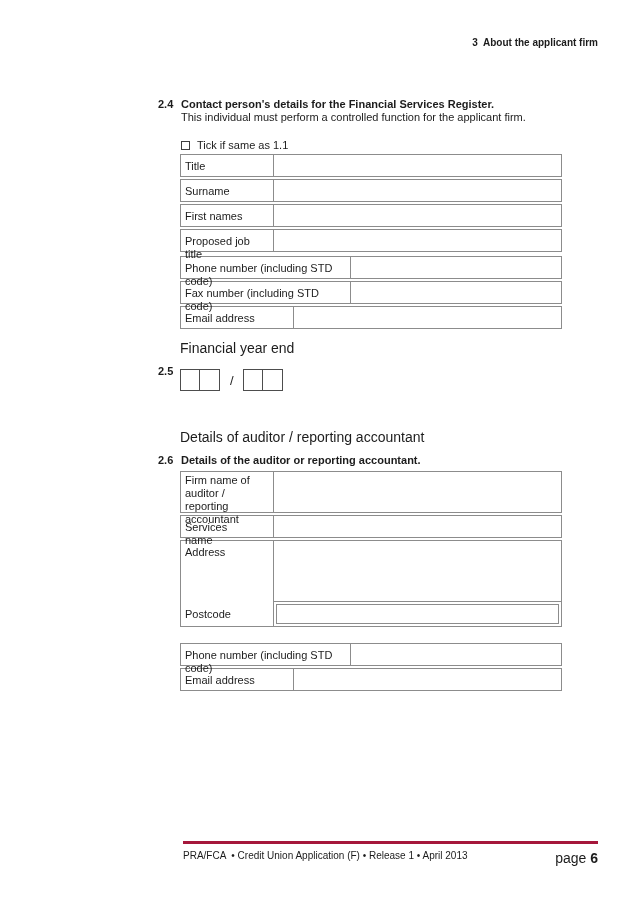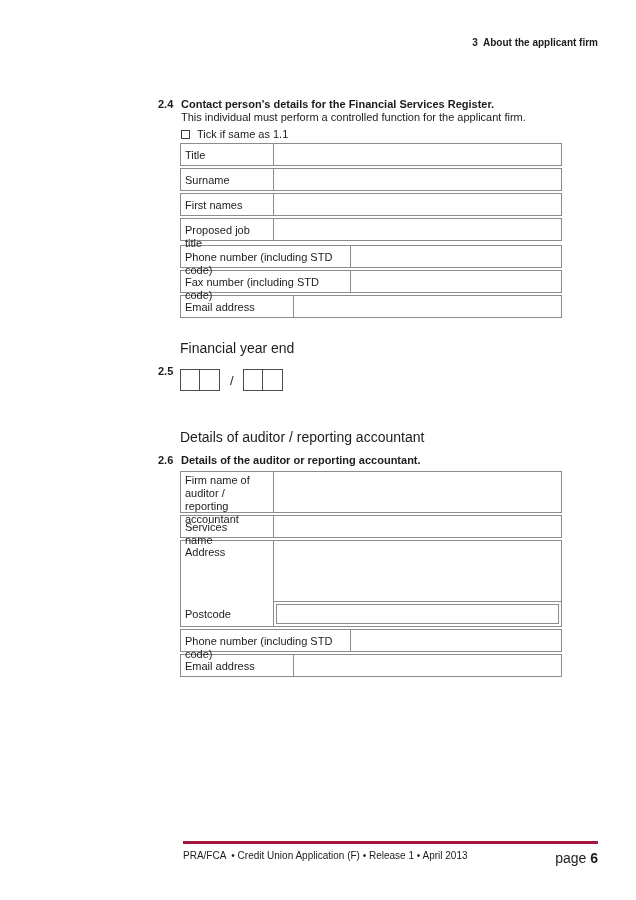--- a/index.html
+++ b/index.html
@@ -21,21 +21,21 @@
     font-size: 10px;
     font-weight: bold;
     white-space: pre;
   }
   .sec { position: absolute; left: 158px; width: 440px; }
   .qrow { display: flex; }
   .qnum { flex: none; width: 22px; font-weight: bold; font-size: 11px; line-height: 13px; }
   .qbody { width: 382px; }
   .qtitle { font-weight: bold; font-size: 11px; line-height: 13px; padding-left: 1px; }
   .qsub { font-size: 11px; line-height: 13px; padding-left: 1px; }
-  .tickrow { margin-top: 4px; padding-left: 1px; display: flex; align-items: center; height: 12px; }
+  .tickrow { margin-top: 15px; padding-left: 1px; display: flex; align-items: center; height: 12px; }
   .checkbox {
     display: inline-block; width: 9px; height: 9px;
     border: 1px solid #3f3f3f; background: #fff; margin-right: 7px; flex: none;
   }
   .tbl { margin-top: 3px; }
   .form-row {
     display: flex; border: 1px solid #8c8c8c; height: 23px;
     margin-bottom: 2px; background: #fff;
   }
   .form-row.gap-before { margin-top: 4px; }
@@ -48,21 +48,21 @@
   .w112 { width: 113px; }
   .inp { flex: 1; background: #fff; }
   .firm-row { height: 42px; }
   .firm-row .lbl { padding-top: 2px; white-space: pre-line; }
   .heading { position: absolute; left: 180px; font-size: 14px; font-weight: normal; }
   .date-row { display: flex; align-items: center; margin-top: 4px; }
   .date-pair { display: flex; }
   .dcell { width: 20px; height: 22px; border: 1px solid #4d4d4d; background: #fff; }
   .dcell + .dcell { border-left: none; }
   .slash { font-size: 13px; margin: 0 9px 0 10px; }
-  .addr-block { display: flex; border: 1px solid #8c8c8c; height: 87px; margin-bottom: 2px; }
+  .addr-block { display: flex; border: 1px solid #8c8c8c; height: 87px; margin-bottom: 16px; }
   .addr-lbl {
     flex: none; width: 93px; border-right: 1px solid #8c8c8c;
     position: relative; padding: 5px 4px 0 4px; font-size: 11px;
   }
   .addr-lbl .pc-lbl { position: absolute; left: 4px; bottom: 6px; text-align: center; }
   .addr-right { flex: 1; display: flex; flex-direction: column; }
   .addr-input { flex: 1; border-bottom: 1px solid #8c8c8c; }
   .pc-input { flex: none; height: 20px; margin: 2px 2px 2px 2px; border: 1px solid #8c8c8c; }
   .footer-line { position: absolute; left: 183px; top: 841px; width: 415px; height: 3px; }
   .footer-text { position: absolute; left: 183px; top: 850px; font-size: 10px; white-space: pre; }

